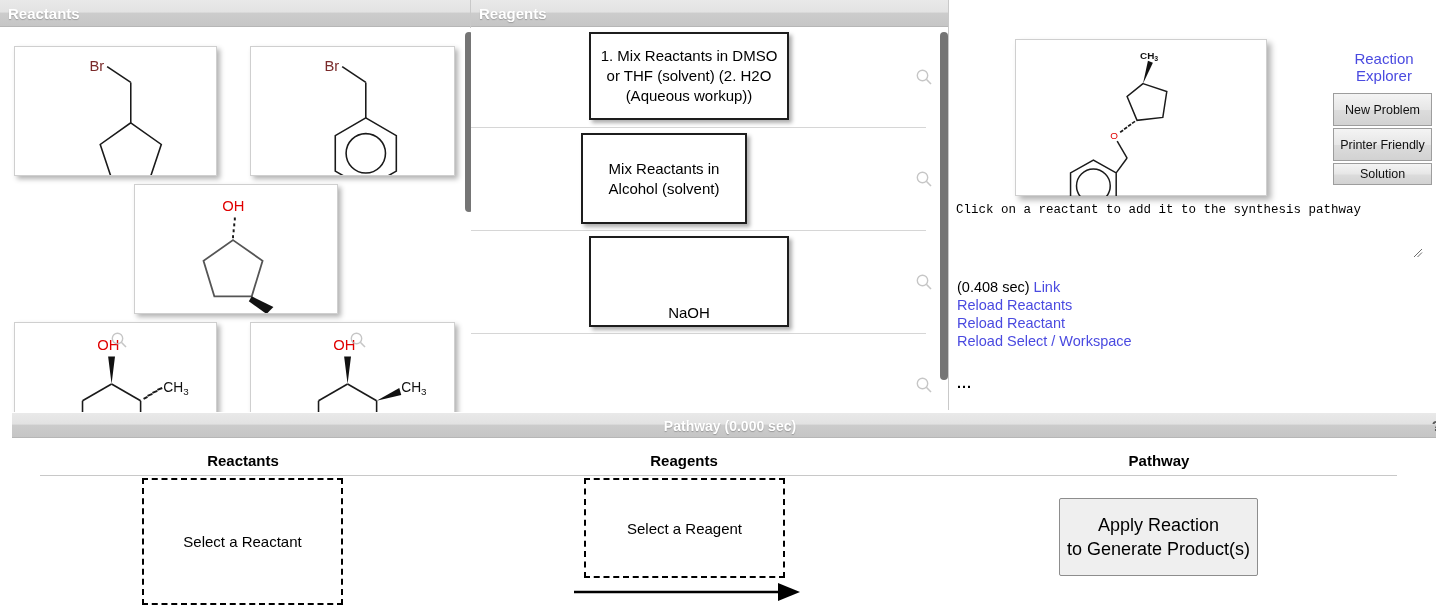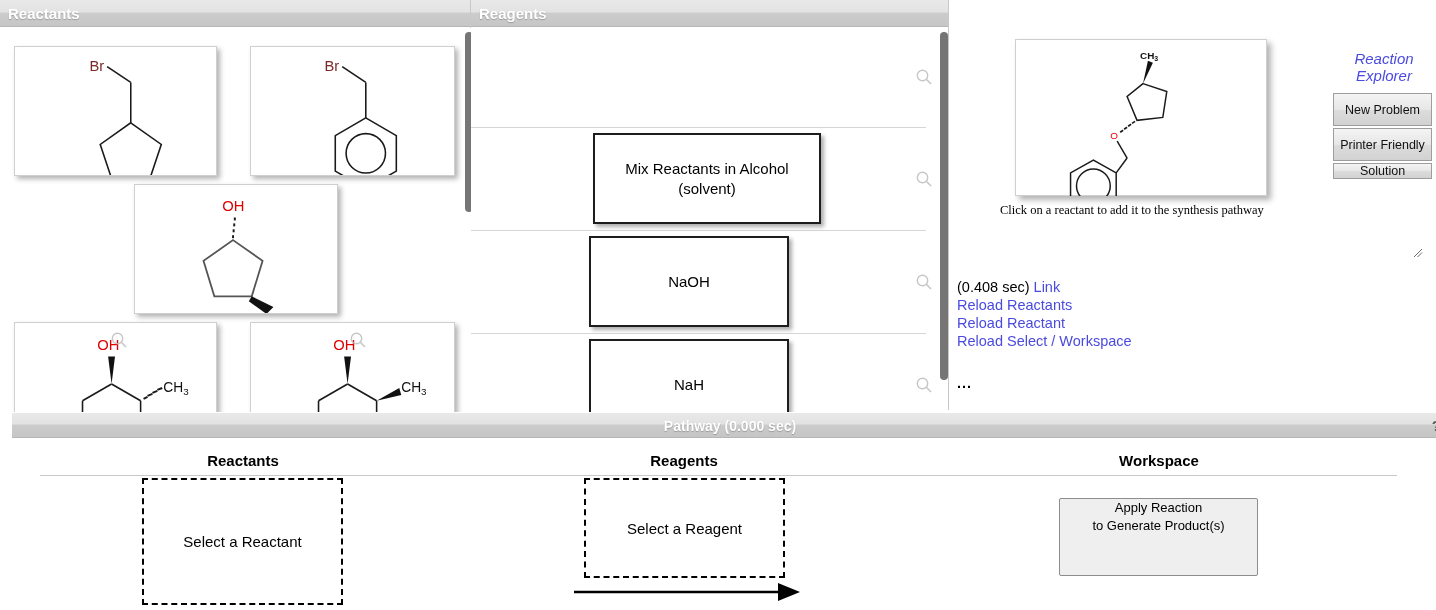--- a/index.html
+++ b/index.html
@@ -106,25 +106,24 @@
     color: #111;
     text-align: center;
     line-height: 14px;
     display: flex;
     align-items: center;
     justify-content: center;
     cursor: pointer;
   }
   .hint-mono {
     position: absolute;
-    font-family: Liberation Serif, serif;
+    font-family: Liberation Mono, monospace;
     font-size: 12.5px;
     color: #000;
     white-space: nowrap;
-    margin-left: 44px;
   }
   .resize-handle {
     position: absolute;
     width: 14px; height: 14px;
     cursor: nwse-resize;
   }
   .link-block { position: absolute; font-size: 14.5px; line-height: 18px; }
   .link-block a { color: #4a4ae0; text-decoration: none; cursor: pointer; }
   .link-block .t { color: #000; text-align: right; }
   .ellipsis { position: absolute; font-size: 14.5px; color: #000; font-weight: bold; letter-spacing: 1px; }
@@ -165,23 +164,23 @@
     display: flex; align-items: center; justify-content: center;
     font-size: 15px; color: #000;
     cursor: pointer;
   }
   .arrow-wrap { position: absolute; }
   .apply-btn {
     position: absolute;
     background: #efefef;
     border: 1px solid #8d8d8d;
     border-radius: 2px;
-    display: flex; align-items: flex-start; justify-content: center;
+    display: flex; align-items: center; justify-content: center;
     text-align: center;
-    font-size: 13px; color: #000; line-height: 1.35;
+    font-size: 18px; color: #000; line-height: 1.35;
     cursor: pointer;
   }
 </style>
 </head>
 <body>
 
 <div id="app">
 
   <div class="panel-header" style="left:0;top:0;width:470px;">
     <span>Reactants</span>
@@ -279,56 +278,56 @@
     </div>
 
     <div class="scroll-track" style="left:458px;top:0;height:384px;">
       <div class="scroll-thumb" style="left:3px;top:4px;height:180px;"></div>
     </div>
   </div>
 
   <div class="pane" style="left:471px;width:477px;height:384px;">
 
     <div class="reagent-row" style="top:0;height:100px;">
+      <div class="reagent-box" style="left:118px;top:4px;width:200px;height:88px;">
+        <span>1. Mix Reactants in DMSO or THF (solvent) (2. H2O (Aqueous workup))</span>
+      </div>
       <span class="mag" style="left:444px;top:40px;">
         <svg viewBox="0 0 18 18">
             <circle cx="7.5" cy="7.5" r="5.2" fill="none" stroke="#bdbdbd" stroke-width="1.4"></circle>
             <line x1="11.3" y1="11.3" x2="16" y2="16" stroke="#bdbdbd" stroke-width="1.6"></line>
           </svg>
       </span>
     </div>
 
     <div class="reagent-row" style="top:100px;height:103px;">
-      <div class="reagent-box" style="left:122px;top:5px;width:228px;height:91px;">
+      <div class="reagent-box" style="left:110px;top:5px;width:166px;height:91px;">
         <span>Mix Reactants in Alcohol (solvent)</span>
       </div>
       <span class="mag" style="left:444px;top:42px;">
         <svg viewBox="0 0 18 18">
             <circle cx="7.5" cy="7.5" r="5.2" fill="none" stroke="#bdbdbd" stroke-width="1.4"></circle>
             <line x1="11.3" y1="11.3" x2="16" y2="16" stroke="#bdbdbd" stroke-width="1.6"></line>
           </svg>
       </span>
     </div>
 
     <div class="reagent-row" style="top:203px;height:103px;">
-      <div class="reagent-box" style="left:118px;top:5px;width:200px;height:91px;">
+      <div class="reagent-box" style="left:118px;top:5px;width:200px;height:91px;align-items:flex-end;">
         <span>NaOH</span>
       </div>
       <span class="mag" style="left:444px;top:42px;">
         <svg viewBox="0 0 18 18">
             <circle cx="7.5" cy="7.5" r="5.2" fill="none" stroke="#bdbdbd" stroke-width="1.4"></circle>
             <line x1="11.3" y1="11.3" x2="16" y2="16" stroke="#bdbdbd" stroke-width="1.6"></line>
           </svg>
       </span>
     </div>
 
     <div class="reagent-row" style="top:306px;height:103px;border-bottom:none;">
-      <div class="reagent-box" style="left:118px;top:5px;width:200px;height:91px;">
-        <span>NaH</span>
-      </div>
       <span class="mag" style="left:444px;top:42px;">
         <svg viewBox="0 0 18 18">
             <circle cx="7.5" cy="7.5" r="5.2" fill="none" stroke="#bdbdbd" stroke-width="1.4"></circle>
             <line x1="11.3" y1="11.3" x2="16" y2="16" stroke="#bdbdbd" stroke-width="1.6"></line>
           </svg>
       </span>
     </div>
 
     <div class="scroll-track" style="left:466px;top:0;height:384px;">
       <div class="scroll-thumb" style="left:3px;top:4px;height:348px;"></div>
@@ -349,29 +348,29 @@
           <line x1="108" y1="91" x2="105" y2="93"></line>
         </g>
         <text x="95" y="100" font-family="Liberation Sans, sans-serif" font-size="10" fill="#e00000">O</text>
         <line x1="102" y1="102" x2="112" y2="119" stroke="#1a1a1a" stroke-width="1.5"></line>
         <line x1="112" y1="119" x2="101" y2="134" stroke="#1a1a1a" stroke-width="1.5"></line>
         <polygon points="101,134 101,161 78,174 55,161 55,134 78,121" fill="none" stroke="#1a1a1a" stroke-width="1.5"></polygon>
         <circle cx="78" cy="147" r="17" fill="none" stroke="#1a1a1a" stroke-width="1.5"></circle>
       </svg>
     </div>
 
-    <div class="re-title" style="left:383px;top:22px;font-style:italic;">Reaction Explorer</div>
+    <div class="re-title" style="left:383px;top:22px;">Reaction Explorer</div>
 
     <div class="btn-3d" style="left:384px;top:65px;width:99px;height:33px;">
       <span>New Problem</span>
     </div>
     <div class="btn-3d" style="left:384px;top:100px;width:99px;height:33px;">
       <span>Printer Friendly</span>
     </div>
-    <div class="btn-3d" style="left:384px;top:135px;width:99px;height:16px;">
+    <div class="btn-3d" style="left:384px;top:135px;width:99px;height:22px;">
       <span>Solution</span>
     </div>
 
     <div class="hint-mono" style="left:7px;top:175px;">Click on a reactant to add it to the synthesis pathway</div>
 
     <span class="resize-handle" style="left:462px;top:218px;">
       <svg viewBox="0 0 14 14">
           <line x1="3" y1="11" x2="11" y2="3" stroke="#6c6c6c" stroke-width="1"></line>
           <line x1="6.5" y1="11" x2="11" y2="6.5" stroke="#6c6c6c" stroke-width="1"></line>
         </svg>
@@ -392,21 +391,21 @@
 
   <div id="pathway-header">
     <div class="ptitle">Pathway (0.000 sec)</div>
     <div class="qmark">?</div>
   </div>
 
   <div style="position:absolute;left:0;top:438px;width:1436px;height:172px;background:#fff;">
 
     <div class="col-head" style="left:143px;top:14px;width:200px;">Reactants</div>
     <div class="col-head" style="left:584px;top:14px;width:200px;">Reagents</div>
-    <div class="col-head" style="left:1059px;top:14px;width:200px;">Workspace</div>
+    <div class="col-head" style="left:1059px;top:14px;width:200px;">Pathway</div>
 
     <div class="col-rule" style="left:40px;top:37px;width:1357px;"></div>
 
     <div class="dash-box" style="left:584px;top:40px;width:201px;height:100px;">
       <span>Select a Reagent</span>
     </div>
 
     <div class="dash-box" style="left:142px;top:40px;width:201px;height:127px;">
       <span>Select a Reactant</span>
     </div>

